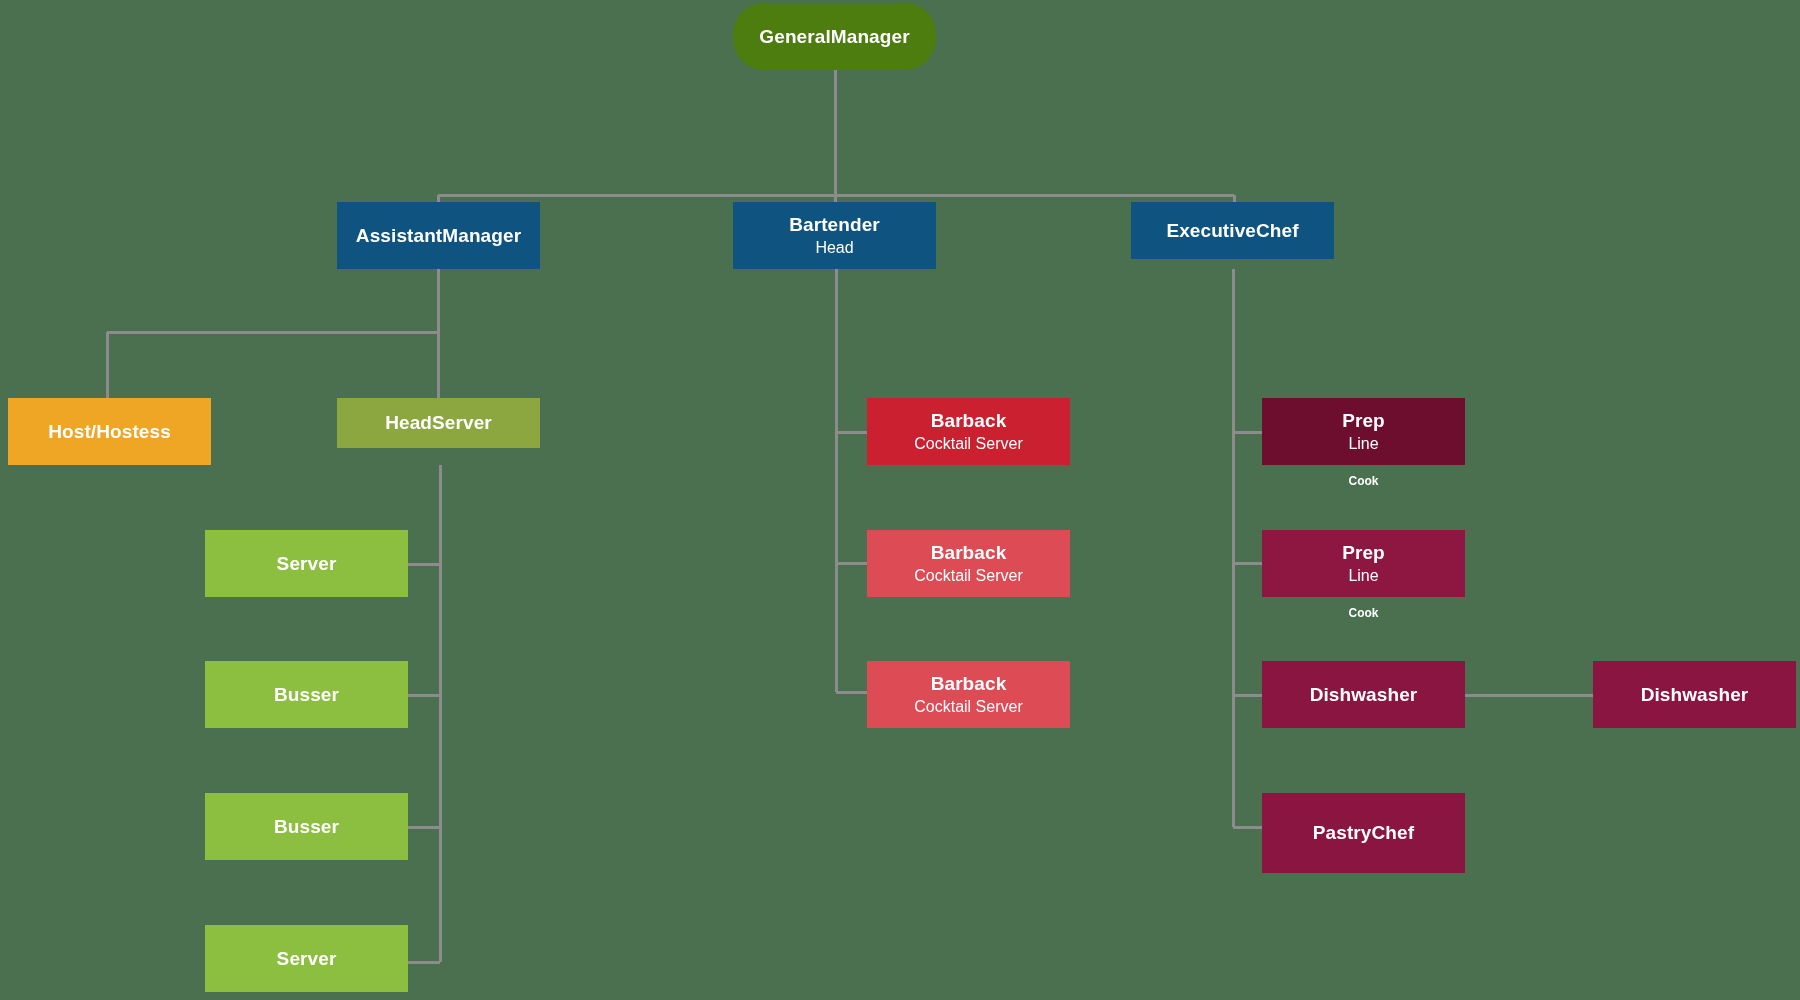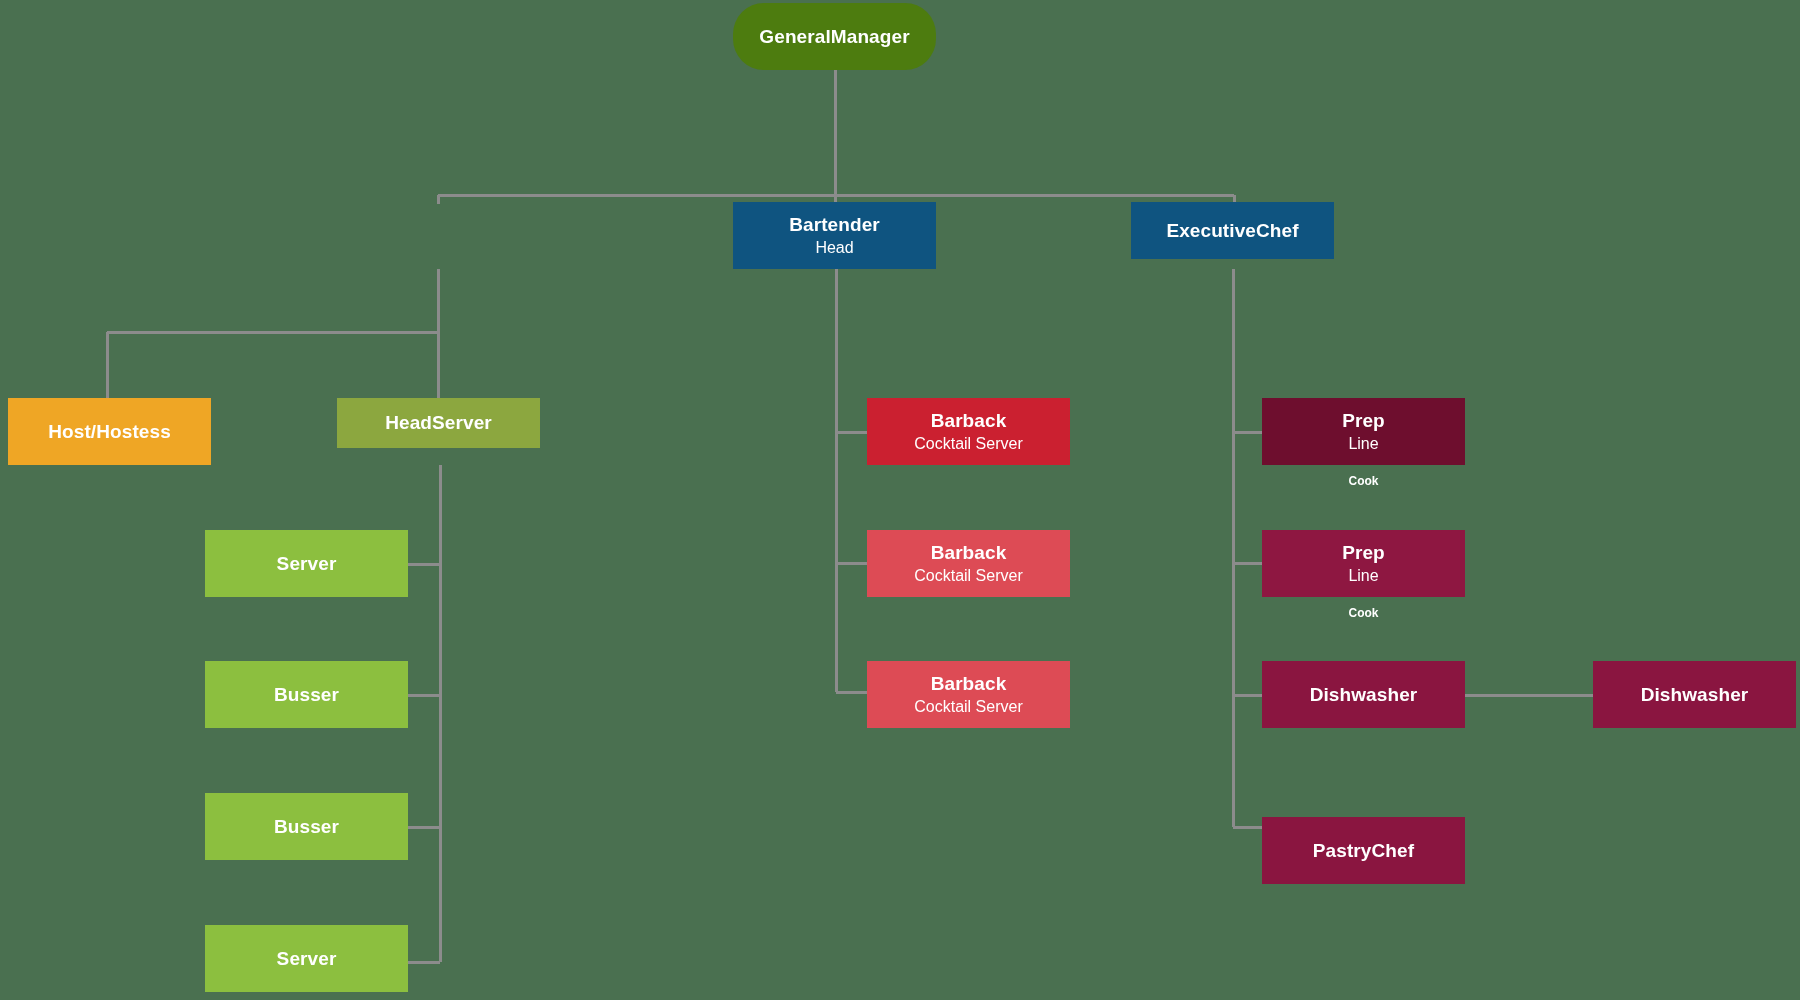--- a/index.html
+++ b/index.html
@@ -89,20 +89,23 @@
       <path d="M 1233 827 L 1263 827"></path>
 
       <path d="M 1465 695 L 1593 695"></path>
     </g>
   </svg>
 
   <div class="node" style="left: 733px; top: 3px; width: 203px; height: 67px; background: #4d7c0f; color: rgb(255, 255, 255); border-radius: 31px;">
     <span class="title">GeneralManager</span>
   </div>
 
+  <div class="node" style="left: 337px; top: 202px; width: 203px; height: 67px; background: rgb(15, 84, 128); color: rgb(255, 255, 255);">
+    <span class="title">AssistantManager</span>
+  </div>
 
   <div class="node" style="left: 733px; top: 202px; width: 203px; height: 67px; background: rgb(15, 84, 128); color: rgb(255, 255, 255);">
     <span class="title">Bartender</span>
     <span class="sub">Head</span>
   </div>
 
   <div class="node" style="left: 1131px; top: 202px; width: 203px; height: 57px; background: rgb(15, 84, 128); color: rgb(255, 255, 255);">
     <span class="title">ExecutiveChef</span>
   </div>
 
@@ -158,17 +161,17 @@
   </div>
 
   <div class="node" style="left: 1262px; top: 661px; width: 203px; height: 67px; background: rgb(138, 21, 64); color: rgb(255, 255, 255);">
     <span class="title">Dishwasher</span>
   </div>
 
   <div class="node" style="left: 1593px; top: 661px; width: 203px; height: 67px; background: rgb(138, 21, 64); color: rgb(255, 255, 255);">
     <span class="title">Dishwasher</span>
   </div>
 
-  <div class="node" style="left: 1262px; top: 793px; width: 203px; height: 67px; background: rgb(138, 21, 64); color: rgb(255, 255, 255); margin-top: 24px;">
+  <div class="node" style="left: 1262px; top: 793px; width: 203px; height: 80px; background: rgb(138, 21, 64); color: rgb(255, 255, 255);">
     <span class="title">PastryChef</span>
   </div>
 
 </div>
 
 </body></html>

